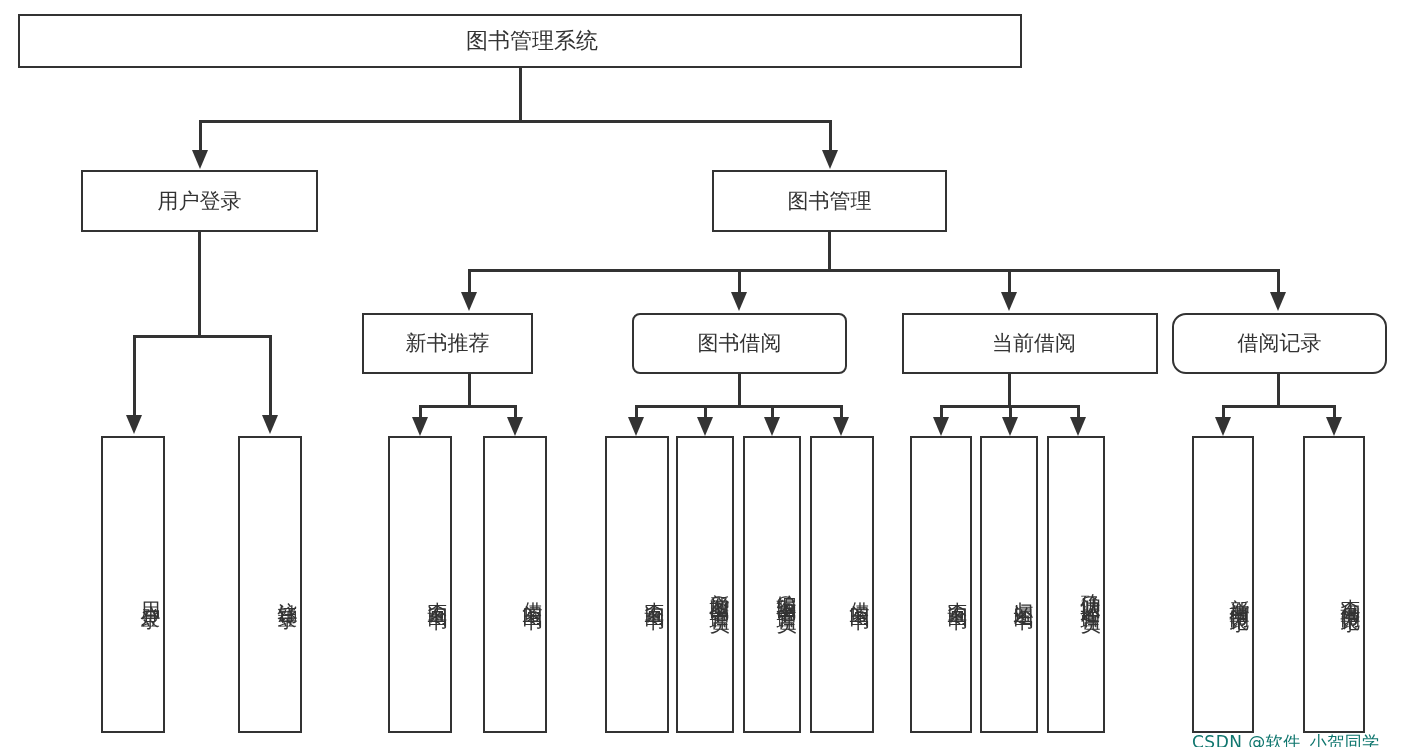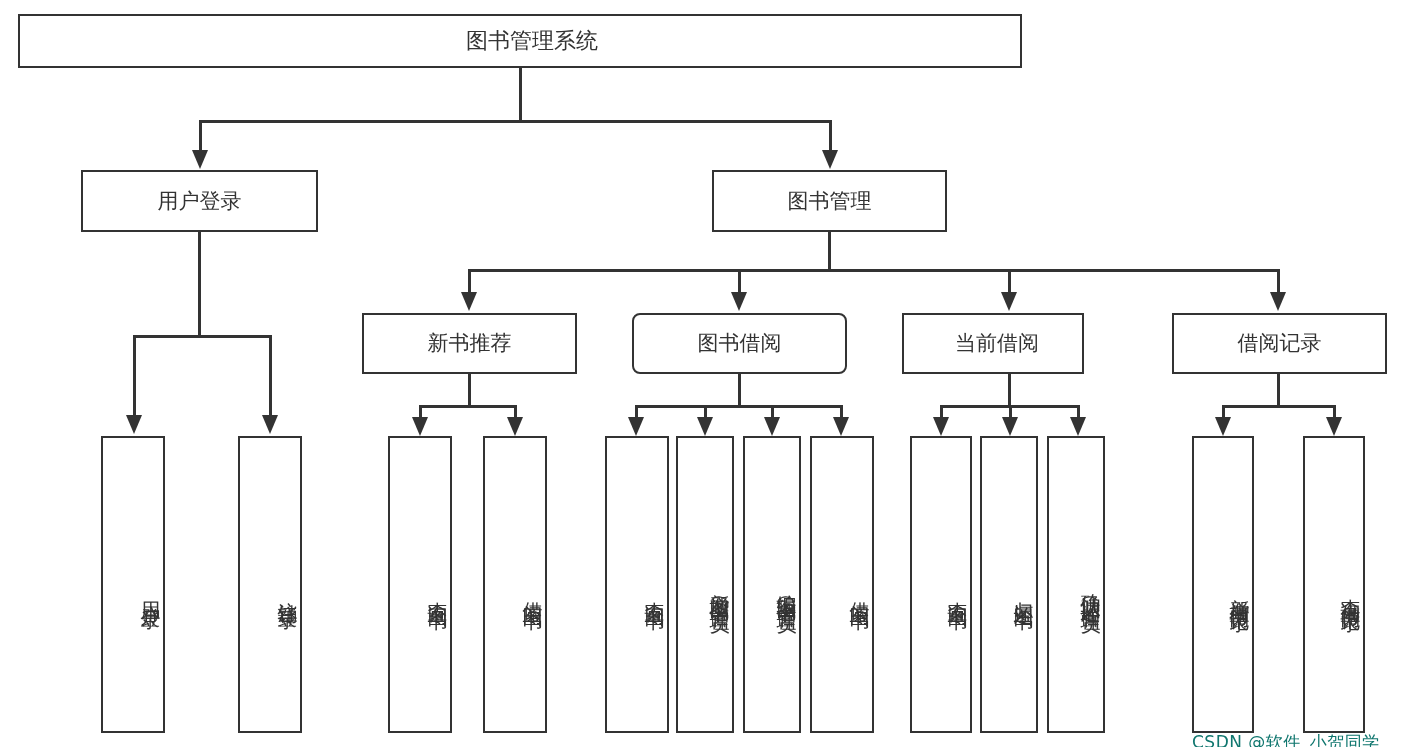--- a/index.html
+++ b/index.html
@@ -94,30 +94,30 @@
 
   <div class="vline" style="left:738px;top:269px;height:25px;"></div>
   <div class="arrow" style="left:731px;top:292px;"></div>
 
   <div class="vline" style="left:1008px;top:269px;height:25px;"></div>
   <div class="arrow" style="left:1001px;top:292px;"></div>
 
   <div class="vline" style="left:1277px;top:269px;height:25px;"></div>
   <div class="arrow" style="left:1270px;top:292px;"></div>
 
-  <div class="node h" style="left:362px;top:313px;width:215px;height:61px;">
+  <div class="node h" style="left:362px;top:313px;width:171px;height:61px;">
     <span class="lbl">新书推荐</span>
   </div>
   <div class="node h" style="left:632px;top:313px;width:215px;height:61px;border-radius:8px;">
     <span class="lbl">图书借阅</span>
   </div>
-  <div class="node h" style="left:902px;top:313px;width:182px;height:61px;padding-left:8px;">
+  <div class="node h" style="left:902px;top:313px;width:256px;height:61px;padding-left:8px;">
     <span class="lbl">当前借阅</span>
   </div>
-  <div class="node h" style="left:1172px;top:313px;width:215px;height:61px;">
+  <div class="node h" style="left:1172px;top:313px;width:215px;height:61px;border-radius:14px;">
     <span class="lbl">借阅记录</span>
   </div>
 
   <div class="vline" style="left:468px;top:374px;height:33px;"></div>
   <div class="hline" style="left:419px;top:405px;width:98px;"></div>
   <div class="vline" style="left:419px;top:405px;height:14px;"></div>
   <div class="arrow" style="left:412px;top:417px;"></div>
   <div class="vline" style="left:514px;top:405px;height:14px;"></div>
   <div class="arrow" style="left:507px;top:417px;"></div>
 

